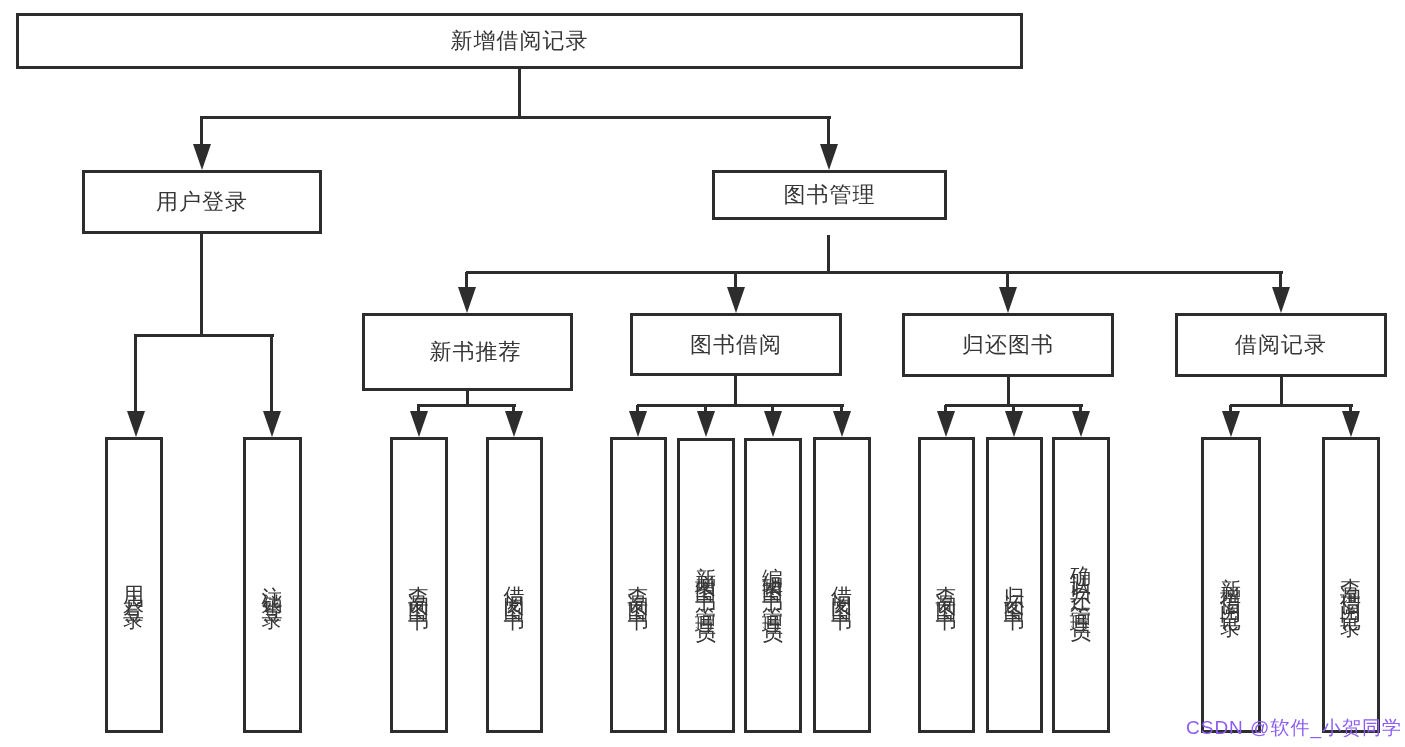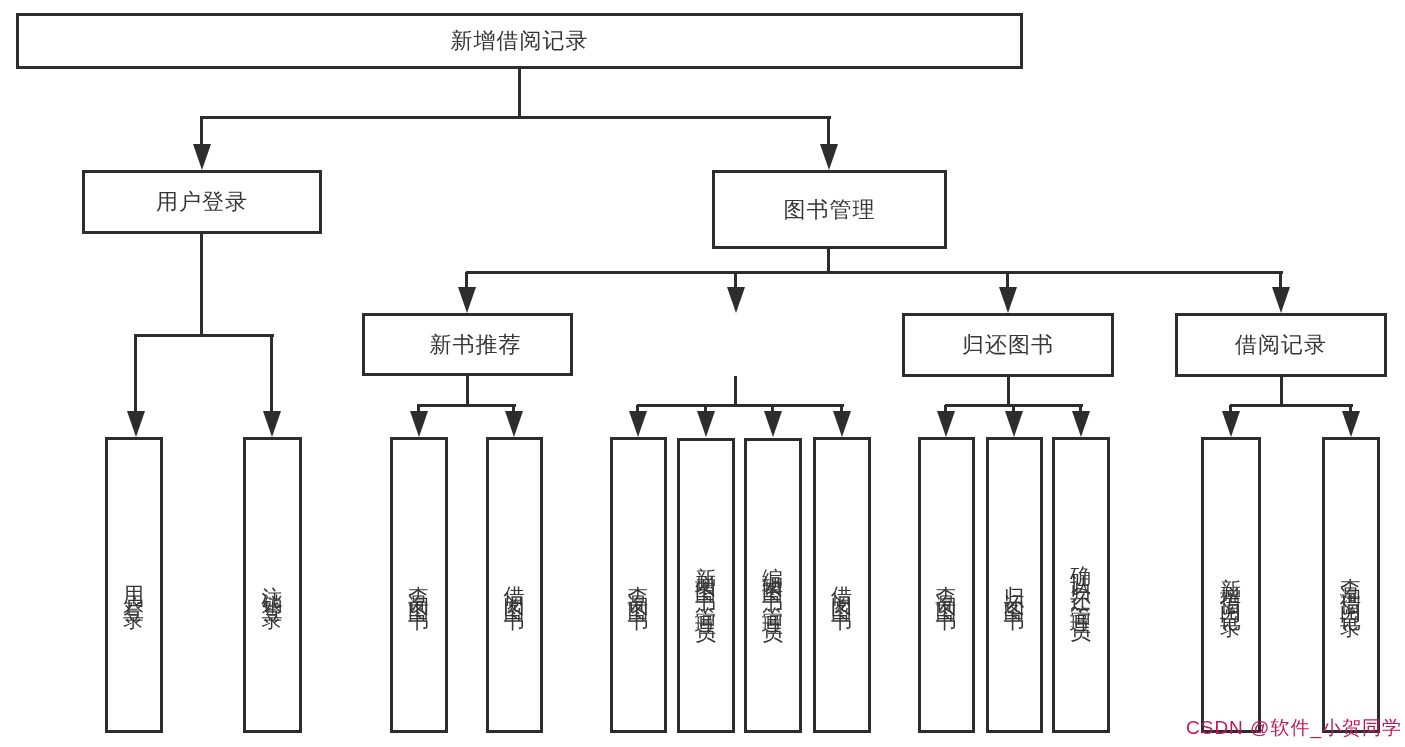--- a/index.html
+++ b/index.html
@@ -25,51 +25,52 @@
     content:"";position:absolute;left:7px;top:0;width:3px;
     height:calc(100% - 22px);background:#2d2d2d;
   }
   .arrow::after{
     content:"";position:absolute;left:0;bottom:0;width:0;height:0;
     border-left:9px solid transparent;border-right:9px solid transparent;
     border-top:26px solid #2d2d2d;
   }
   .watermark{
     position:absolute;left:1186px;top:715px;z-index:5;
-    font-size:19px;color:#be185d;letter-spacing:1px;white-space:nowrap;
+    font-size:19px;color:#8b5cf6;letter-spacing:1px;white-space:nowrap;
   }
 </style>
 </head>
 <body>
 
 <div class="stage">
 
   <div class="box hnode" style="left:16px;top:13px;width:1007px;height:56px;">新增借阅记录</div>
 
   <div class="vline" style="left:518px;top:68px;height:50px;"></div>
   <div class="hline" style="left:200px;top:116px;width:631px;"></div>
   <div class="arrow" style="left:193px;top:117px;height:53px;"></div>
   <div class="arrow" style="left:820px;top:117px;height:53px;"></div>
 
   <div class="box hnode" style="left:82px;top:170px;width:240px;height:64px;">用户登录</div>
-  <div class="box hnode" style="left:712px;top:170px;width:235px;height:79px;">图书管理</div>
+  <div class="box hnode" style="left:712px;top:170px;width:235px;height:50px;">图书管理</div>
 
   <div class="vline" style="left:200px;top:234px;height:102px;"></div>
   <div class="hline" style="left:134px;top:334px;width:140px;"></div>
   <div class="arrow" style="left:127px;top:335px;height:102px;"></div>
   <div class="arrow" style="left:263px;top:335px;height:102px;"></div>
 
   <div class="vline" style="left:827px;top:235px;height:39px;"></div>
   <div class="hline" style="left:466px;top:271px;width:817px;"></div>
   <div class="arrow" style="left:458px;top:272px;height:41px;"></div>
   <div class="arrow" style="left:727px;top:272px;height:41px;"></div>
   <div class="arrow" style="left:999px;top:272px;height:41px;"></div>
   <div class="arrow" style="left:1272px;top:272px;height:41px;"></div>
 
-  <div class="box hnode" style="left:362px;top:313px;width:211px;height:63px;padding-left:16px;">新书推荐</div>
+  <div class="box hnode" style="left:362px;top:313px;width:211px;height:78px;padding-left:16px;">新书推荐</div>
+  <div class="box hnode" style="left:630px;top:313px;width:212px;height:63px;">图书借阅</div>
   <div class="box hnode" style="left:902px;top:313px;width:212px;height:64px;">归还图书</div>
   <div class="box hnode" style="left:1175px;top:313px;width:212px;height:64px;">借阅记录</div>
 
   <div class="vline" style="left:466px;top:376px;height:31px;"></div>
   <div class="hline" style="left:417px;top:404px;width:99px;"></div>
   <div class="arrow" style="left:410px;top:405px;height:32px;"></div>
   <div class="arrow" style="left:505px;top:405px;height:32px;"></div>
 
   <div class="vline" style="left:734px;top:376px;height:31px;"></div>
   <div class="hline" style="left:637px;top:404px;width:207px;"></div>

